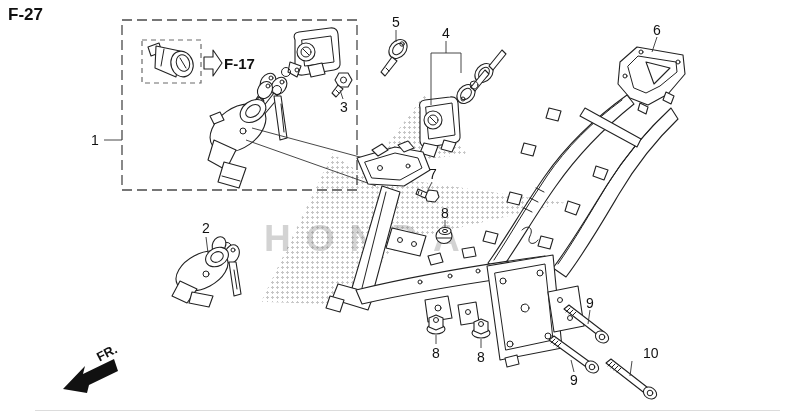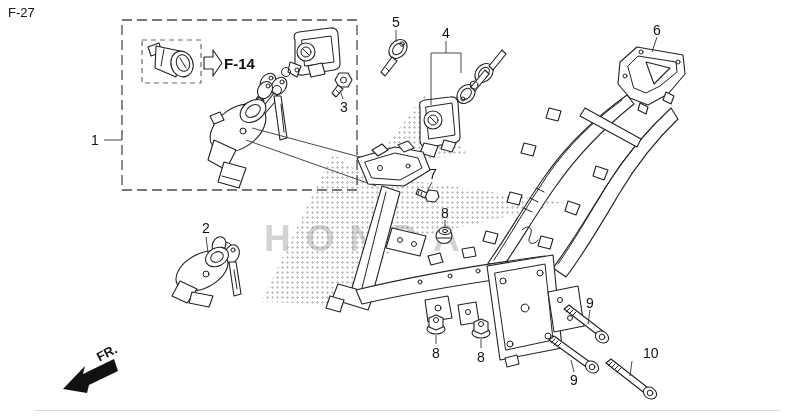--- a/index.html
+++ b/index.html
@@ -11,21 +11,21 @@
         background-size:5px 5px;}
   .wm-text{position:absolute;z-index:1;font-weight:bold;font-size:37px;letter-spacing:15px;
            color:rgba(110,110,110,.30);font-family:"Liberation Sans",sans-serif;}
   svg{position:absolute;left:0;top:0;z-index:2;}
   .sh{fill:#fff;stroke:#222;stroke-width:1.1;stroke-linejoin:round;}
   .ln{fill:none;stroke:#222;stroke-width:1;stroke-linejoin:round;stroke-linecap:round;}
   .tn{fill:none;stroke:#333;stroke-width:0.9;}
   .blk{fill:#111;stroke:none;}
   
   .callout{position:absolute;z-index:3;font-size:14px;line-height:1;color:#111;}
-  .pagecode{position:absolute;z-index:3;left:8px;top:5px;font-size:13px;font-weight:normal;}
+  .pagecode{position:absolute;z-index:3;left:8px;top:5px;font-size:17px;font-weight:bold;}
   .refcode{position:absolute;z-index:3;left:224px;top:55px;font-size:15px;font-weight:bold;}
   .frlabel{position:absolute;z-index:3;left:94px;top:351px;font-size:13px;font-weight:bold;
            transform:rotate(-27deg);transform-origin:left top;}
   .bottomline{position:absolute;z-index:1;left:35px;top:410px;width:745px;height:1px;background:#dcdcdc;}
 </style>
 </head>
 <body>
 
 <div class="stage">
 
@@ -292,21 +292,21 @@
       <line class="tn" x1="574" y1="372" x2="571" y2="360"></line>
       <line class="tn" x1="632" y1="361" x2="630" y2="376"></line>
     </g>
 
     <g>
       <polygon class="blk" points="63,389 85,366 83,374 114,359 118,371 89,385 87,393"></polygon>
     </g>
   </svg>
 
   <div class="pagecode">F-27</div>
-  <div class="refcode">F-14</div>
+  <div class="refcode">F-17</div>
   <div class="frlabel">FR.</div>
 
   <div class="callout" style="left:91px;top:133px;">1</div>
   <div class="callout" style="left:202px;top:221px;">2</div>
   <div class="callout" style="left:340px;top:100px;">3</div>
   <div class="callout" style="left:442px;top:26px;">4</div>
   <div class="callout" style="left:392px;top:15px;">5</div>
   <div class="callout" style="left:653px;top:23px;">6</div>
   <div class="callout" style="left:429px;top:167px;">7</div>
   <div class="callout" style="left:441px;top:206px;">8</div>

